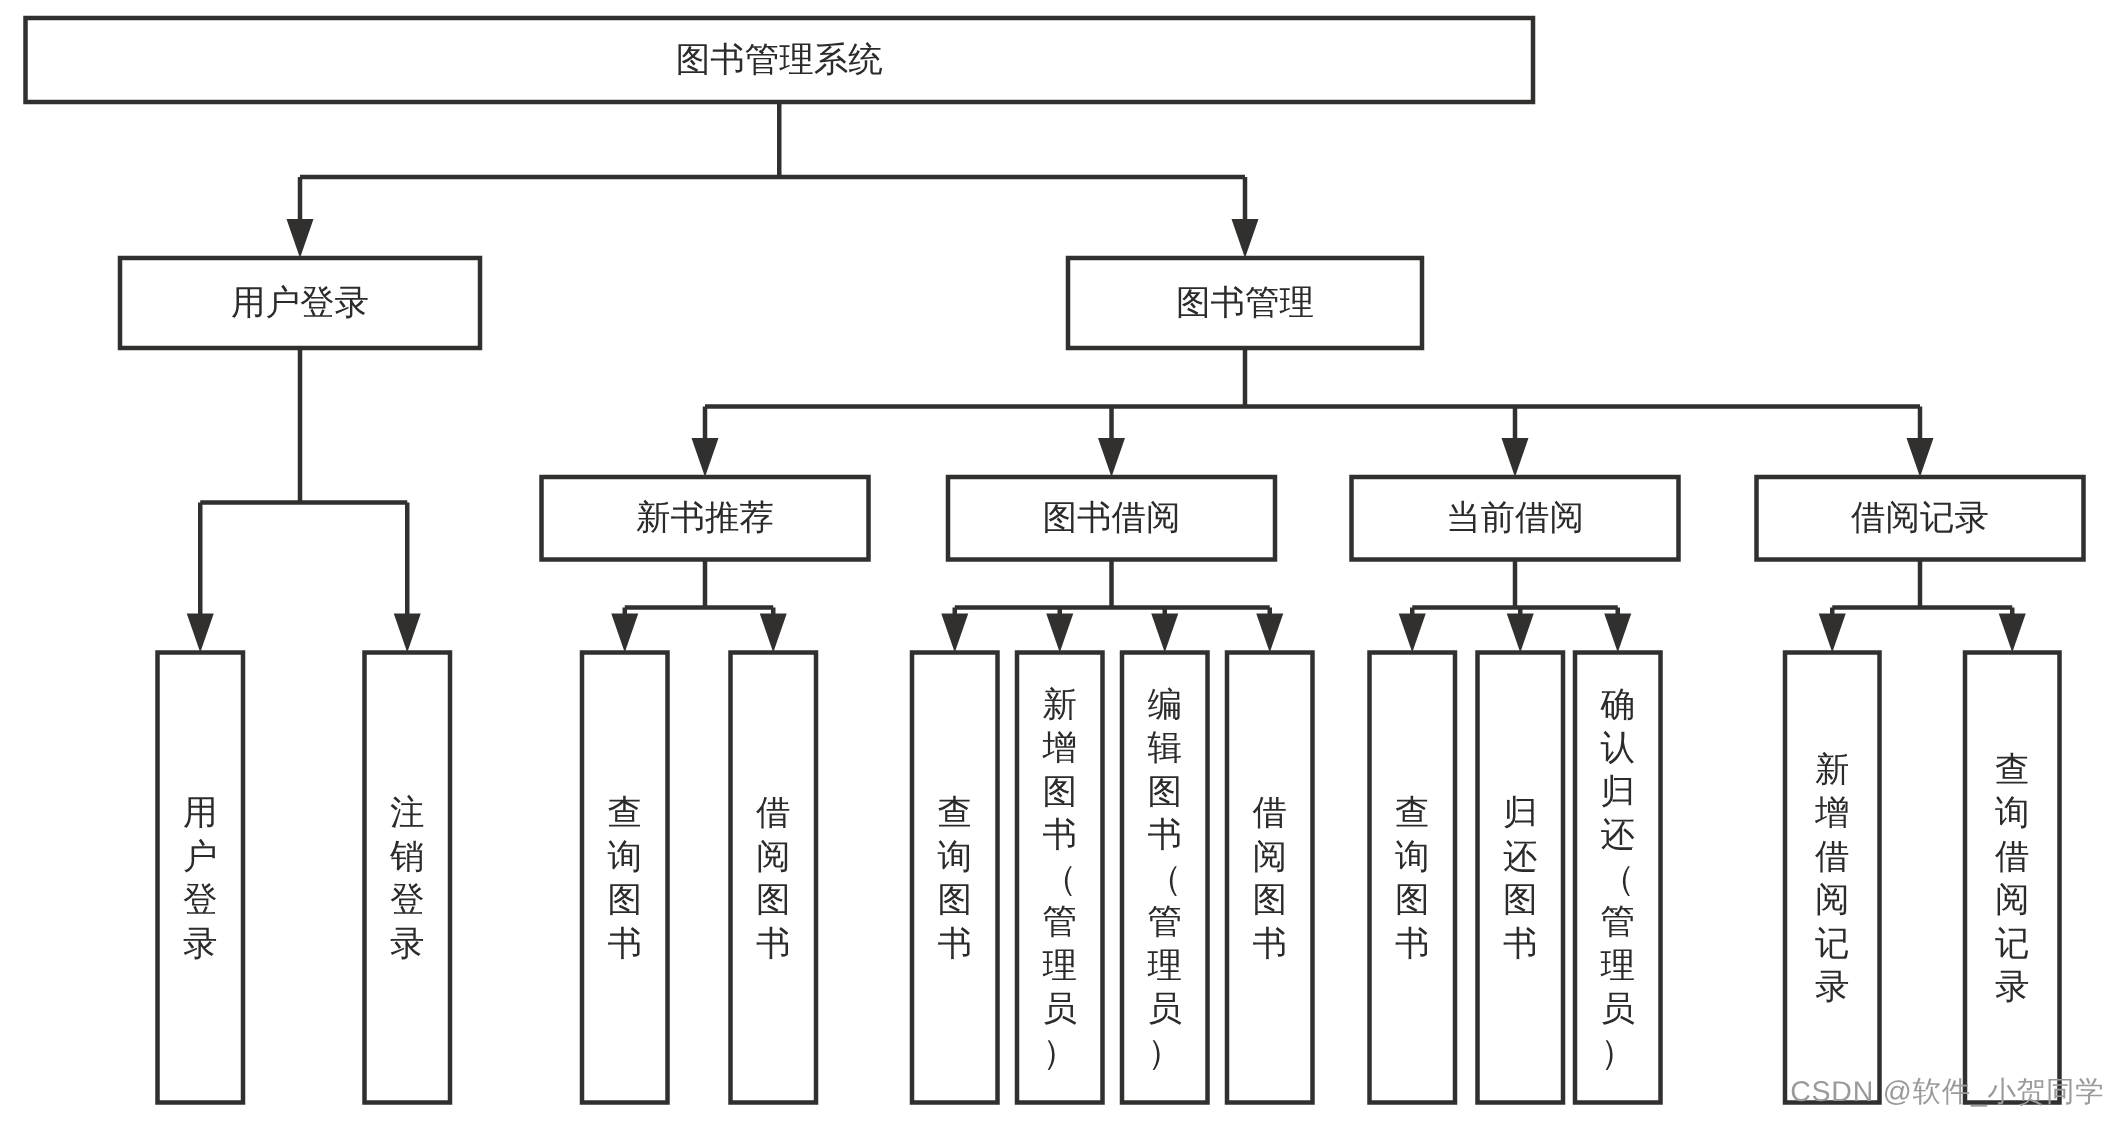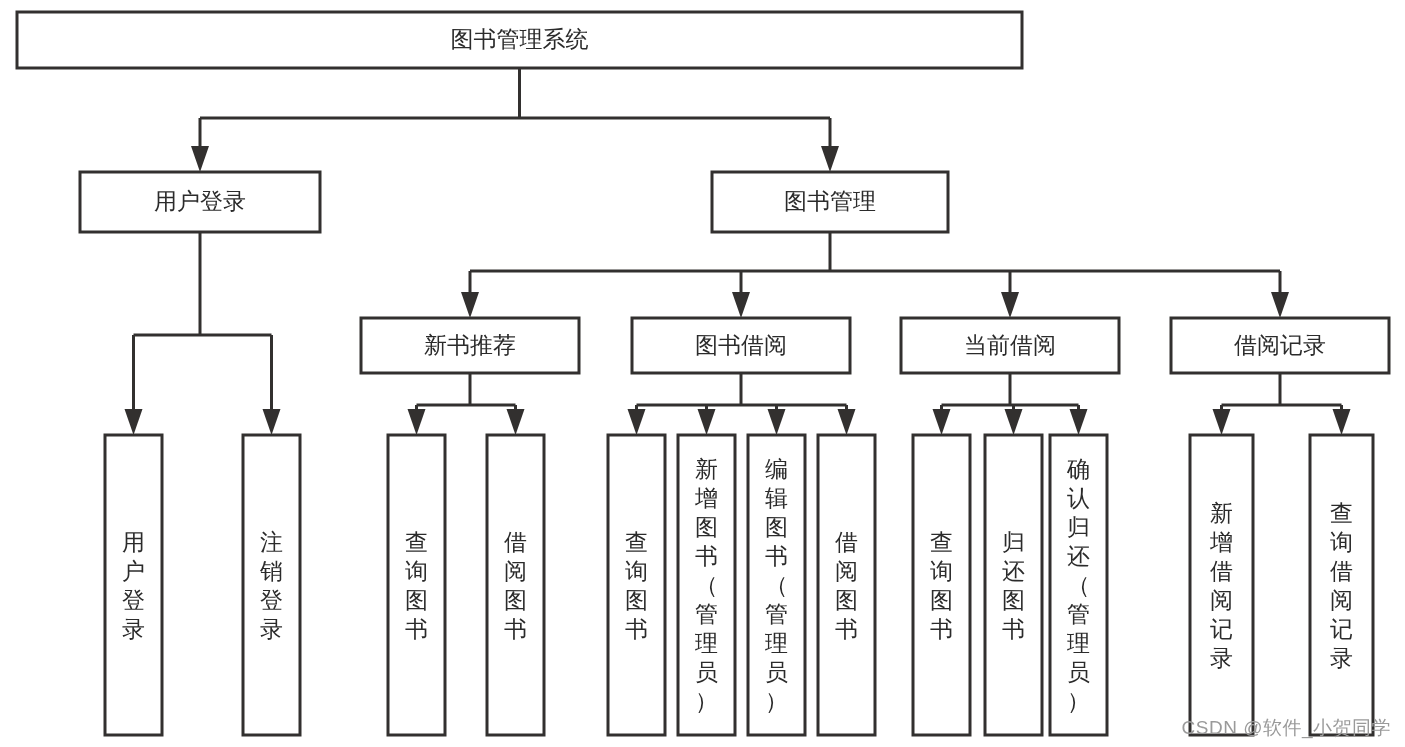--- a/index.html
+++ b/index.html
@@ -48,21 +48,21 @@
     dominant-baseline: middle;
   }
   .node-label-vert {
     fill: #2b2b2b;
     font-family: "Liberation Sans", "DejaVu Sans", sans-serif;
     font-size: 23px;
     text-anchor: middle;
   }
   .watermark-text {
     position: absolute;
-    right: 14px;
+    right: 2px;
     bottom: 6px;
     font-family: "Liberation Sans", "DejaVu Sans", sans-serif;
     font-size: 19px;
     color: #9a9a9a;
     letter-spacing: 0.5px;
     white-space: nowrap;
     pointer-events: none;
     user-select: none;
   }
 </style>

